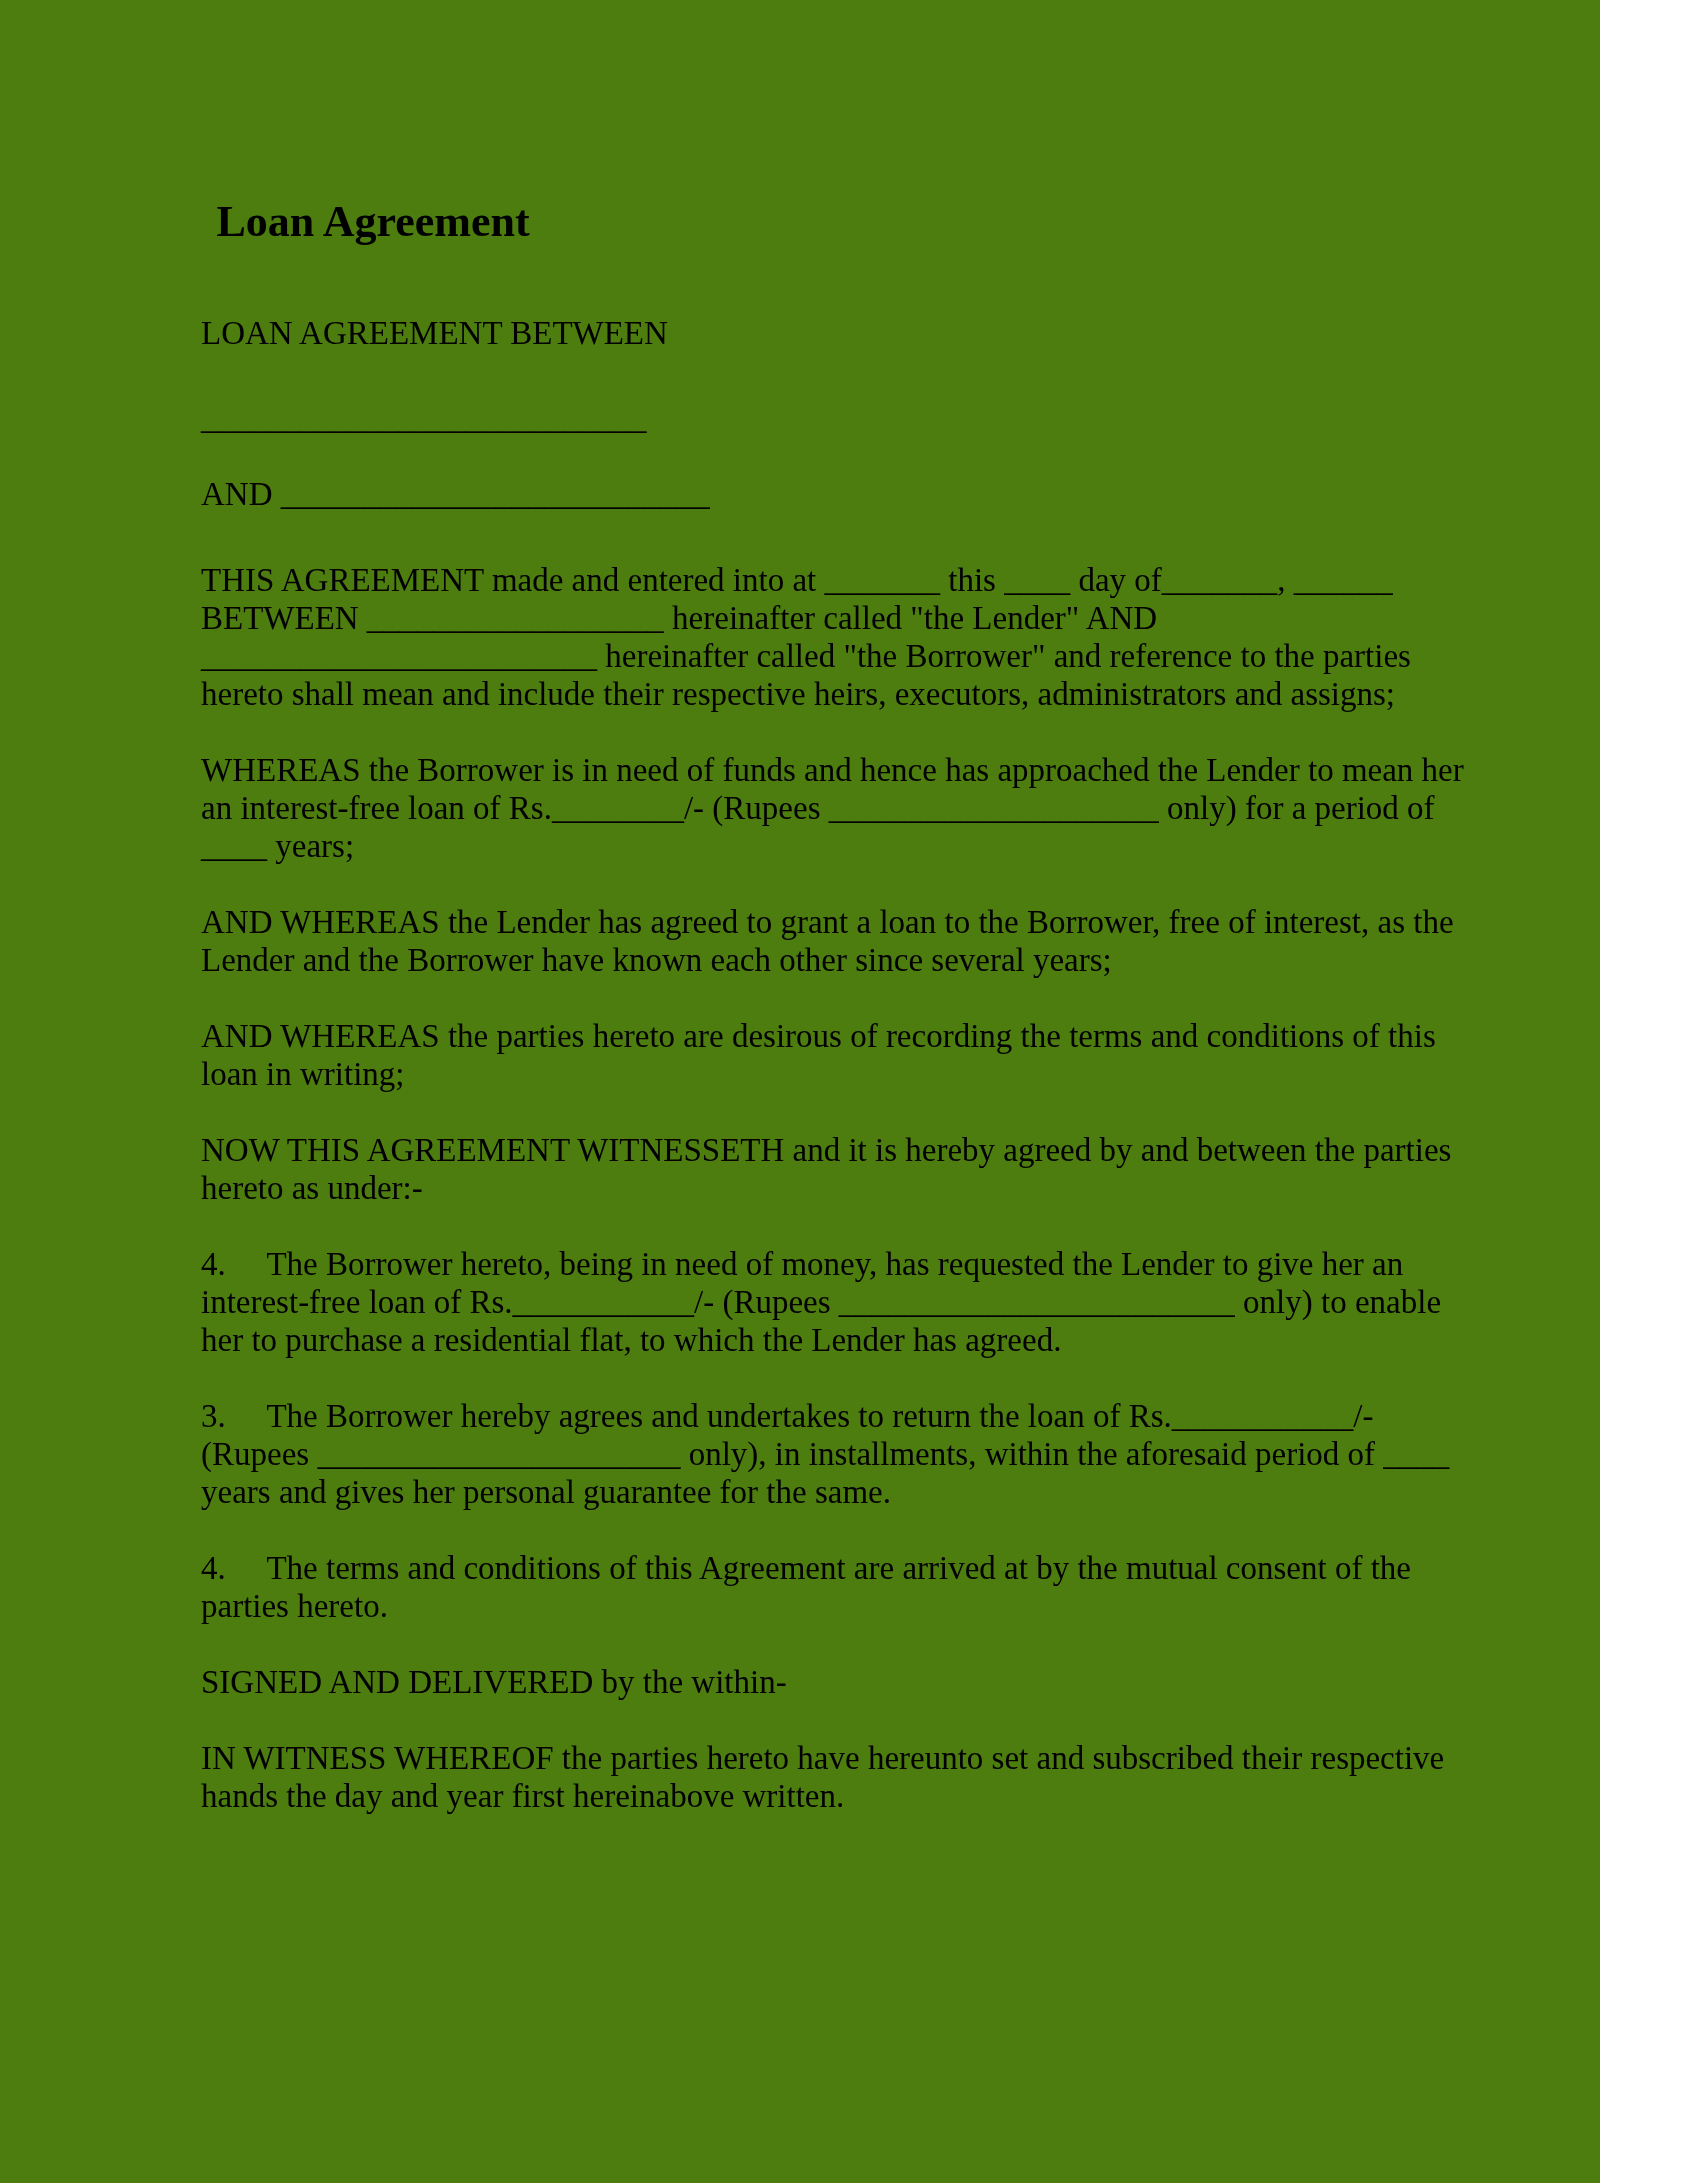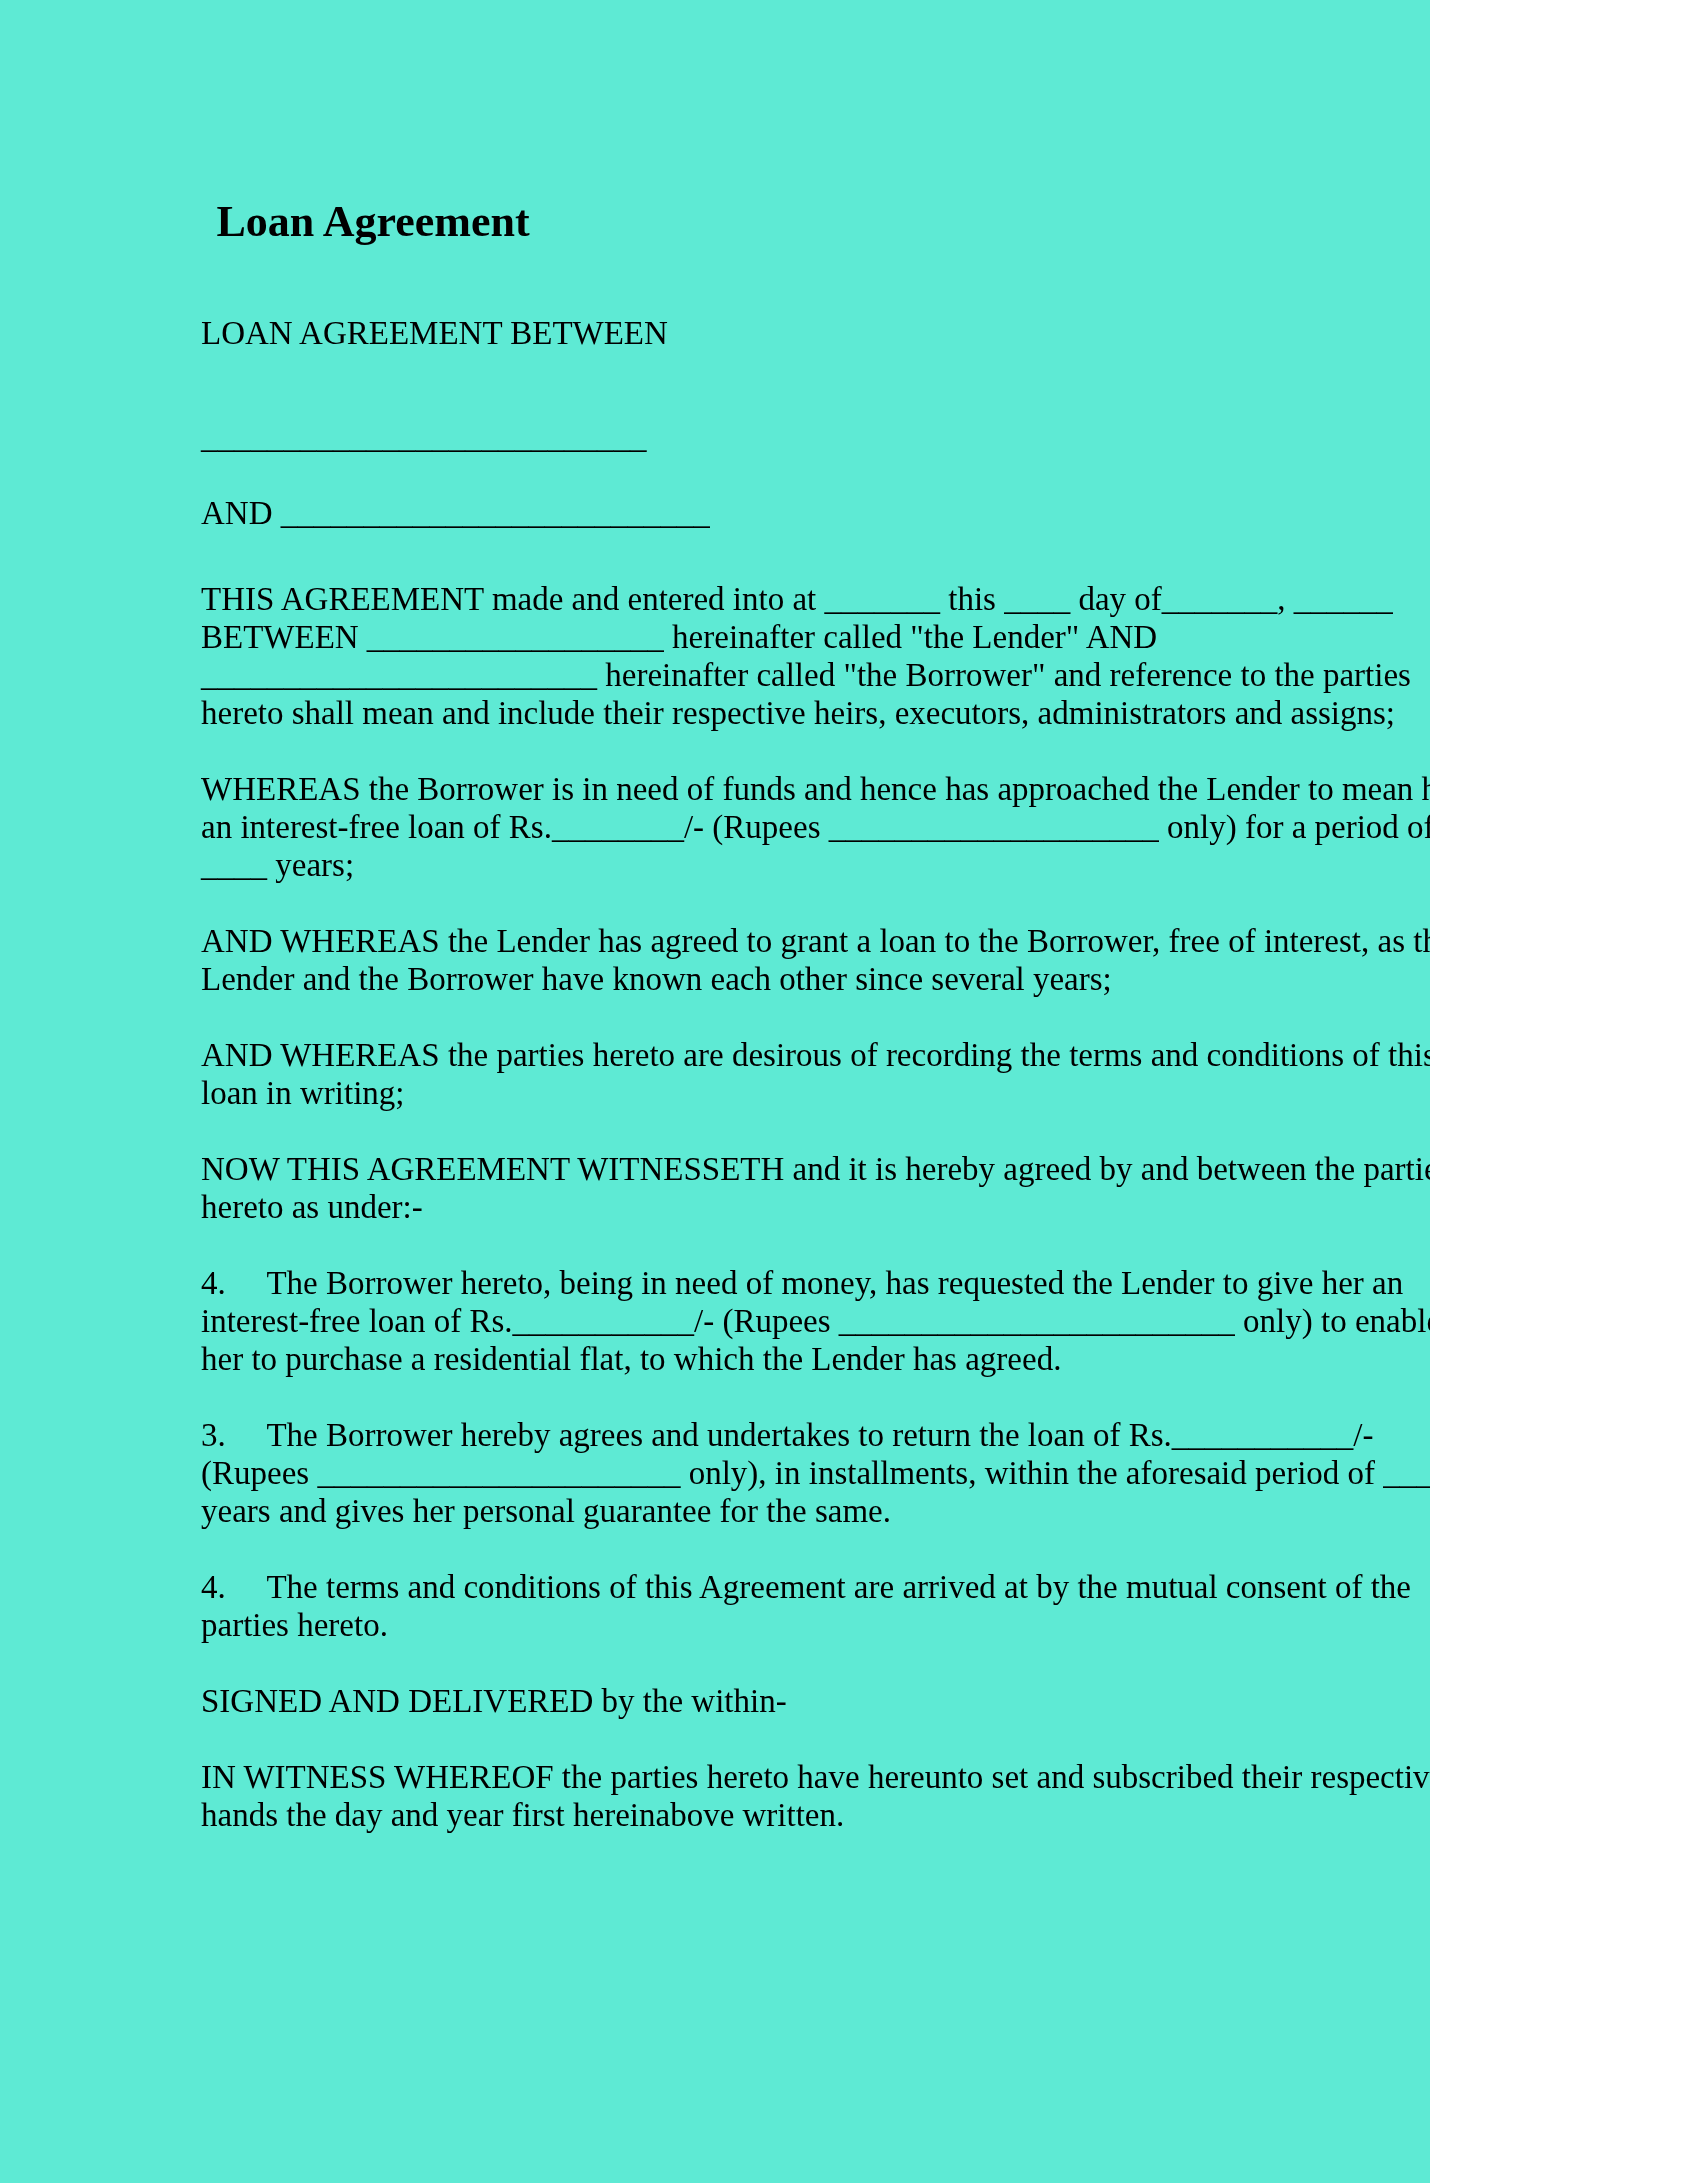--- a/index.html
+++ b/index.html
@@ -2,44 +2,44 @@
 <html style="font-size:14px"><head>
 <meta charset="utf-8">
 <style>
   html, body {
     margin: 0;
     padding: 0;
     background: #ffffff;
   }
   .page {
     position: relative;
-    width: 1430px;
+    width: 1600px;
     height: 2184px;
-    background: #5eead4;
+    background: #4d7c0f;
     box-sizing: border-box;
     padding: 197px 16px 0 201px;
     font-family: "Liberation Serif", serif;
     color: #000000;
     overflow: hidden;
   }
   .doc-title {
     font-size: 44px;
     line-height: 49px;
     font-weight: bold;
     margin: 0 0 68px 4.4px;
     white-space: pre-wrap;
   }
   .para {
     font-size: 33px;
     line-height: 38px;
     margin: 0 0 38px 0;
     width: 1487px;
     white-space: pre-wrap;
   }
-  .mb-54 { margin-bottom: 66px; }
+  .mb-54 { margin-bottom: 47px; }
   .mb-34 { margin-bottom: 48px; }
 </style>
 </head>
 <body>
 
 <div class="page">
   <h1 class="doc-title"> Loan Agreement</h1>
 
   <p class="para mb-54">LOAN AGREEMENT BETWEEN</p>
   <p class="para">___________________________</p>

